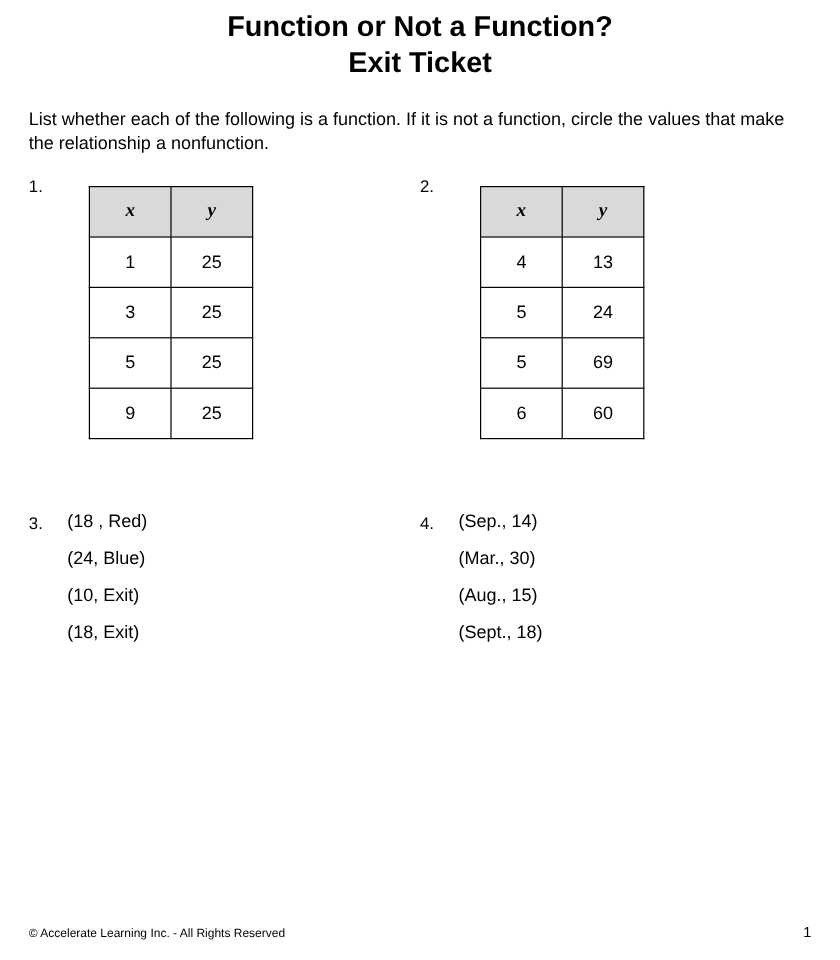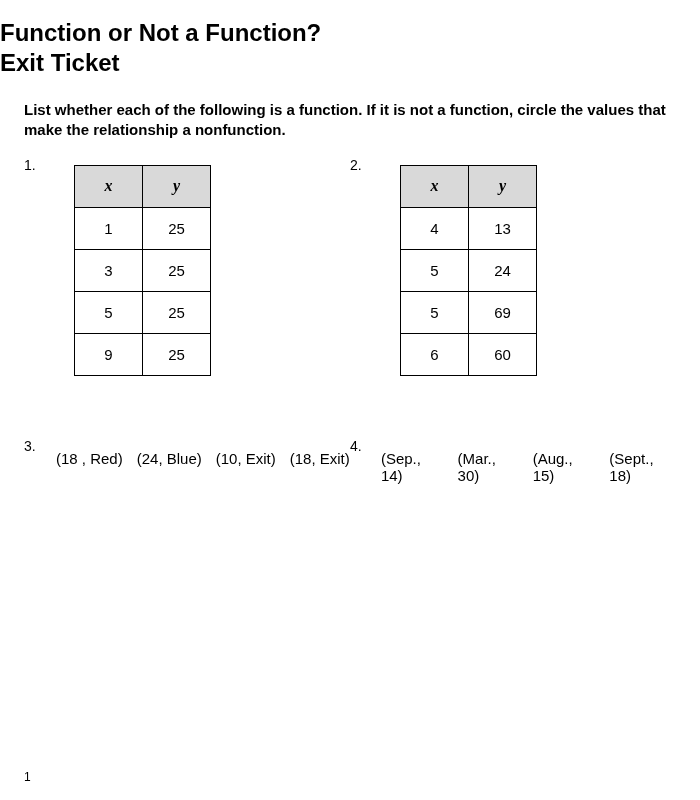--- a/index.html
+++ b/index.html
@@ -6,33 +6,33 @@
   html, body { width: 700px; height: 800px; background: #000; }
   .page {
     background: #fff;
     width: 700px;
     height: 800px;
     position: relative;
     font-family: Arial, Helvetica, sans-serif;
     color: #000;
   }
   .title-block {
-    padding-top: 18px;
+    text-align: center;
+    padding-top: 8px;
     padding-bottom: 18px;
   }
   .title-block h1 {
     font-size: 24px;
     font-weight: 900;
     line-height: 1.25;
   }
   .instructions {
     font-size: 15px;
     padding: 4px 24px 14px 24px;
     line-height: 1.35;
-    font-weight: bold;
   }
   .problems-row {
     display: flex;
     padding: 0 24px;
     gap: 0;
   }
   .problem {
     flex: 1;
     display: flex;
     align-items: flex-start;
@@ -60,26 +60,25 @@
     font-style: italic;
     font-weight: bold;
     font-family: "Times New Roman", serif;
     font-size: 16px;
   }
   .problems-row.pairs {
     margin-top: 60px;
   }
   .pair-list {
     display: flex;
-    flex-direction: row;
+    flex-direction: column;
     gap: 14px;
     font-size: 15px;
     padding-top: 0;
     padding-left: 6px;
-    margin-top: 14px;
   }
   .footer {
     position: absolute;
     bottom: 16px;
     left: 24px;
     right: 24px;
     display: flex;
     justify-content: space-between;
     align-items: flex-end;
     font-size: 10px;
@@ -179,16 +178,17 @@
         <div>(Sep., 14)</div>
         <div>(Mar., 30)</div>
         <div>(Aug., 15)</div>
         <div>(Sept., 18)</div>
       </div>
     </div>
 
   </div>
 
   <div class="footer">
+    <span>© Accelerate Learning Inc. - All Rights Reserved</span>
     <span class="page-num">1</span>
   </div>
 
 </div>
 
 </body></html>

